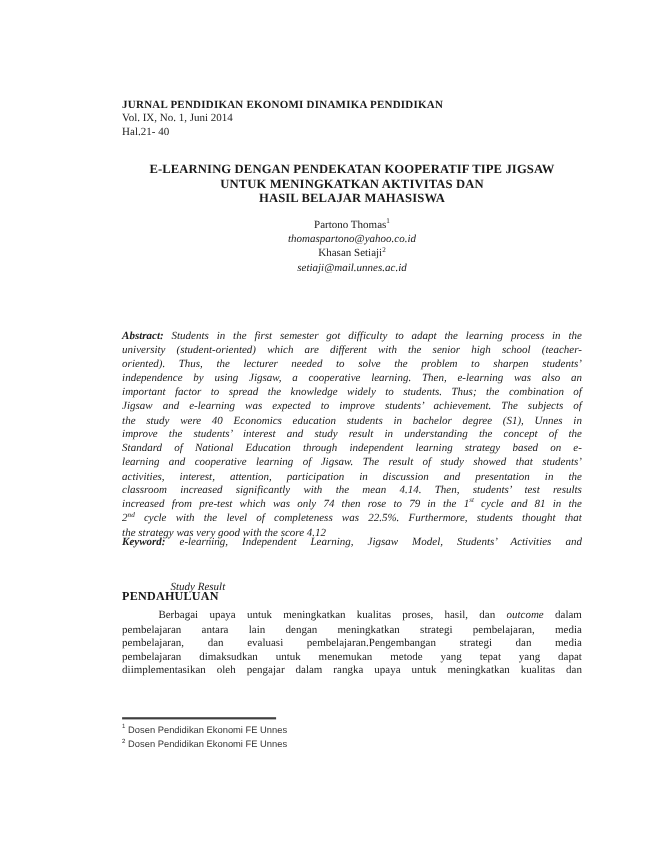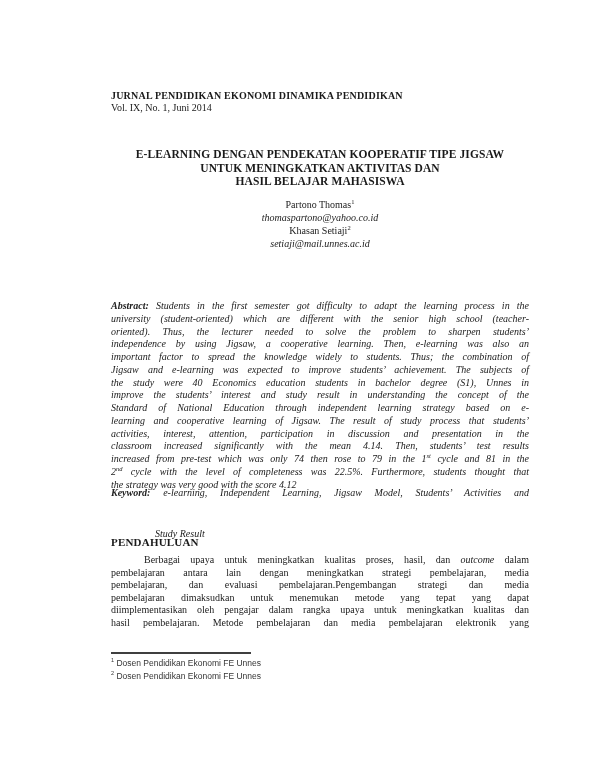--- a/index.html
+++ b/index.html
@@ -66,20 +66,21 @@
   .footnotes-block sup.fm { font-size: 5.5px; vertical-align: super; line-height: 0; }
 </style>
 </head>
 <body>
 
 <div class="page">
 
   <div class="band header-block">
     <div class="journal-line">JURNAL PENDIDIKAN EKONOMI DINAMIKA PENDIDIKAN</div>
     <div>Vol. IX, No. 1, Juni 2014</div>
+    <div>Hal.21- 40</div>
   </div>
 
   <div class="band title-block">
     <div>E-LEARNING DENGAN PENDEKATAN KOOPERATIF TIPE JIGSAW</div>
     <div>UNTUK MENINGKATKAN AKTIVITAS DAN</div>
     <div>HASIL BELAJAR MAHASISWA</div>
   </div>
 
   <div class="band authors-block">
     <div><span>Partono Thomas</span><sup class="mk">1</sup></div>
@@ -91,42 +92,41 @@
   <div class="band abstract-block">
     <div class="jline"><span class="blabel">Abstract:</span><span> Students in the first semester got difficulty to adapt the learning process in the</span></div>
     <div class="jline">university (student-oriented) which are different with the senior high school (teacher-</div>
     <div class="jline">oriented). Thus, the lecturer needed to solve the problem to sharpen students’</div>
     <div class="jline">independence by using Jigsaw, a cooperative learning. Then, e-learning was also an</div>
     <div class="jline">important factor to spread the knowledge widely to students. Thus; the combination of</div>
     <div class="jline">Jigsaw and e-learning was expected to improve students’ achievement. The subjects of</div>
     <div class="jline">the study were 40 Economics education students in bachelor degree (S1), Unnes in</div>
     <div class="jline">improve the students’ interest and study result in understanding the concept of the</div>
     <div class="jline">Standard of National Education through independent learning strategy based on e-</div>
-    <div class="jline">learning and cooperative learning of Jigsaw. The result of study process that students’</div>
+    <div class="jline">learning and cooperative learning of Jigsaw. The result of study showed that students’</div>
     <div class="jline">activities, interest, attention, participation in discussion and presentation in the</div>
     <div class="jline">classroom increased significantly with the mean 4.14. Then, students’ test results</div>
     <div class="jline"><span>increased from pre-test which was only 74 then rose to 79 in the 1</span><sup class="mk">st</sup><span> cycle and 81 in the</span></div>
     <div class="jline"><span>2</span><sup class="mk">nd</sup><span> cycle with the level of completeness was 22.5%. Furthermore, students thought that</span></div>
     <div class="jline lastline">the strategy was very good with the score 4.12</div>
   </div>
 
   <div class="band keyword-block">
     <div class="jline"><span class="blabel">Keyword:</span><span> e-learning, Independent Learning, Jigsaw Model, Students’ Activities and</span></div>
     <div class="keyword-l2">Study Result</div>
   </div>
 
   <div class="band section-heading">PENDAHULUAN</div>
 
   <div class="band intro-block">
     <div class="jline indent"><span>Berbagai upaya untuk meningkatkan kualitas proses, hasil, dan </span><span class="it">outcome</span><span> dalam</span></div>
     <div class="jline">pembelajaran antara lain dengan meningkatkan strategi pembelajaran, media</div>
     <div class="jline">pembelajaran, dan evaluasi pembelajaran.Pengembangan strategi dan media</div>
     <div class="jline">pembelajaran dimaksudkan untuk menemukan metode yang tepat yang dapat</div>
     <div class="jline">diimplementasikan oleh pengajar dalam rangka upaya untuk meningkatkan kualitas dan</div>
-    <div class="jline">hasil pembelajaran. Metode pembelajaran dan media pembelajaran elektronik yang</div>
   </div>
 
   <div class="footnote-sep"></div>
   <div class="band footnotes-block">
     <div><sup class="fm">1</sup> <span>Dosen Pendidikan Ekonomi FE Unnes</span></div>
     <div><sup class="fm">2</sup> <span>Dosen Pendidikan Ekonomi FE Unnes</span></div>
   </div>
 
 </div>
 

